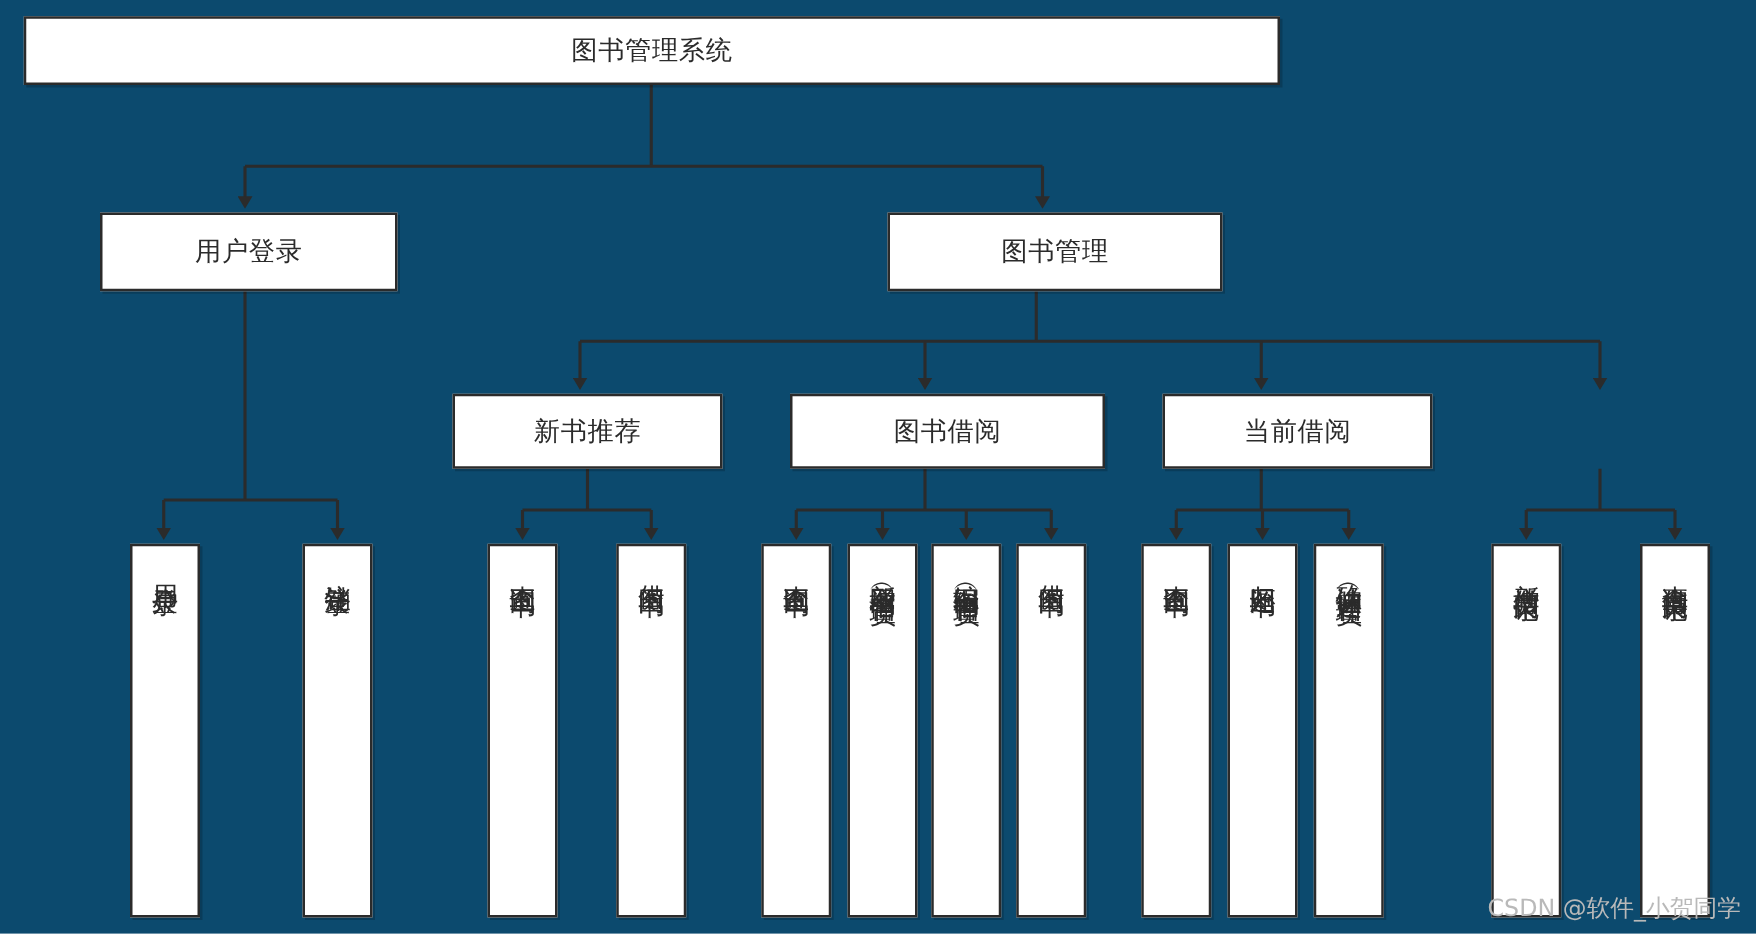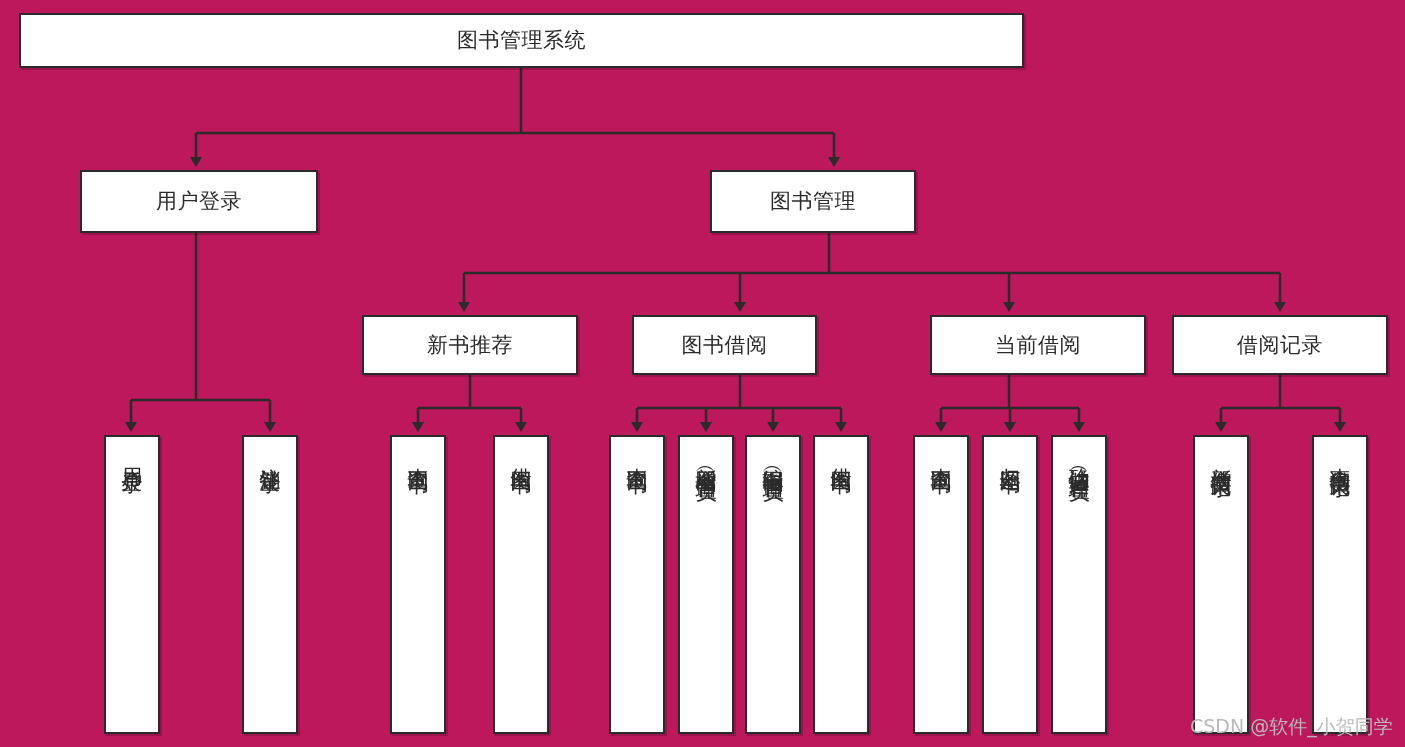--- a/index.html
+++ b/index.html
@@ -4,21 +4,21 @@
 <style>
   html, body {
     margin: 0;
     padding: 0;
     background: #ffffff;
   }
   #canvas {
     position: relative;
     width: 1405px;
     height: 747px;
-    background: #be185d;
+    background: #0c4a6e;
     font-family: "DejaVu Sans", "Liberation Sans", sans-serif;
     overflow: hidden;
   }
   svg.wires {
     position: absolute;
     left: 0;
     top: 0;
     width: 1405px;
     height: 747px;
     pointer-events: none;
@@ -119,35 +119,32 @@
     </g>
   </svg>
 
   <div class="node" style="left:19px; top:13px; width:1005px; height:55px;">
     <span class="label">图书管理系统</span>
   </div>
 
   <div class="node" style="left:80px; top:170px; width:238px; height:63px;">
     <span class="label">用户登录</span>
   </div>
-  <div class="node" style="left:710px; top:170px; width:206px; height:63px;text-align:center;">
+  <div class="node" style="left:710px; top:170px; width:268px; height:63px;text-align:center;">
     <span class="label">图书管理</span>
   </div>
 
   <div class="node" style="left:362px; top:315px; width:216px; height:60px;align-items:center;">
     <span class="label">新书推荐</span>
   </div>
-  <div class="node" style="left:632px; top:315px; width:185px; height:60px;">
+  <div class="node" style="left:632px; top:315px; width:252px; height:60px;">
     <span class="label">图书借阅</span>
   </div>
   <div class="node" style="left:901px; top:315px; width:216px; height:60px;margin-left:29px;">
     <span class="label">当前借阅</span>
-  </div>
-  <div class="node" style="left:1172px; top:315px; width:216px; height:60px;">
-    <span class="label">借阅记录</span>
   </div>
 
   <div class="node vertical" style="left:104px; top:435px; width:56px; height:299px;">
     <span class="label">用户登录</span>
   </div>
   <div class="node vertical" style="left:242px; top:435px; width:56px; height:299px;">
     <span class="label">注销登录</span>
   </div>
 
   <div class="node vertical" style="left:390px; top:435px; width:56px; height:299px;">

